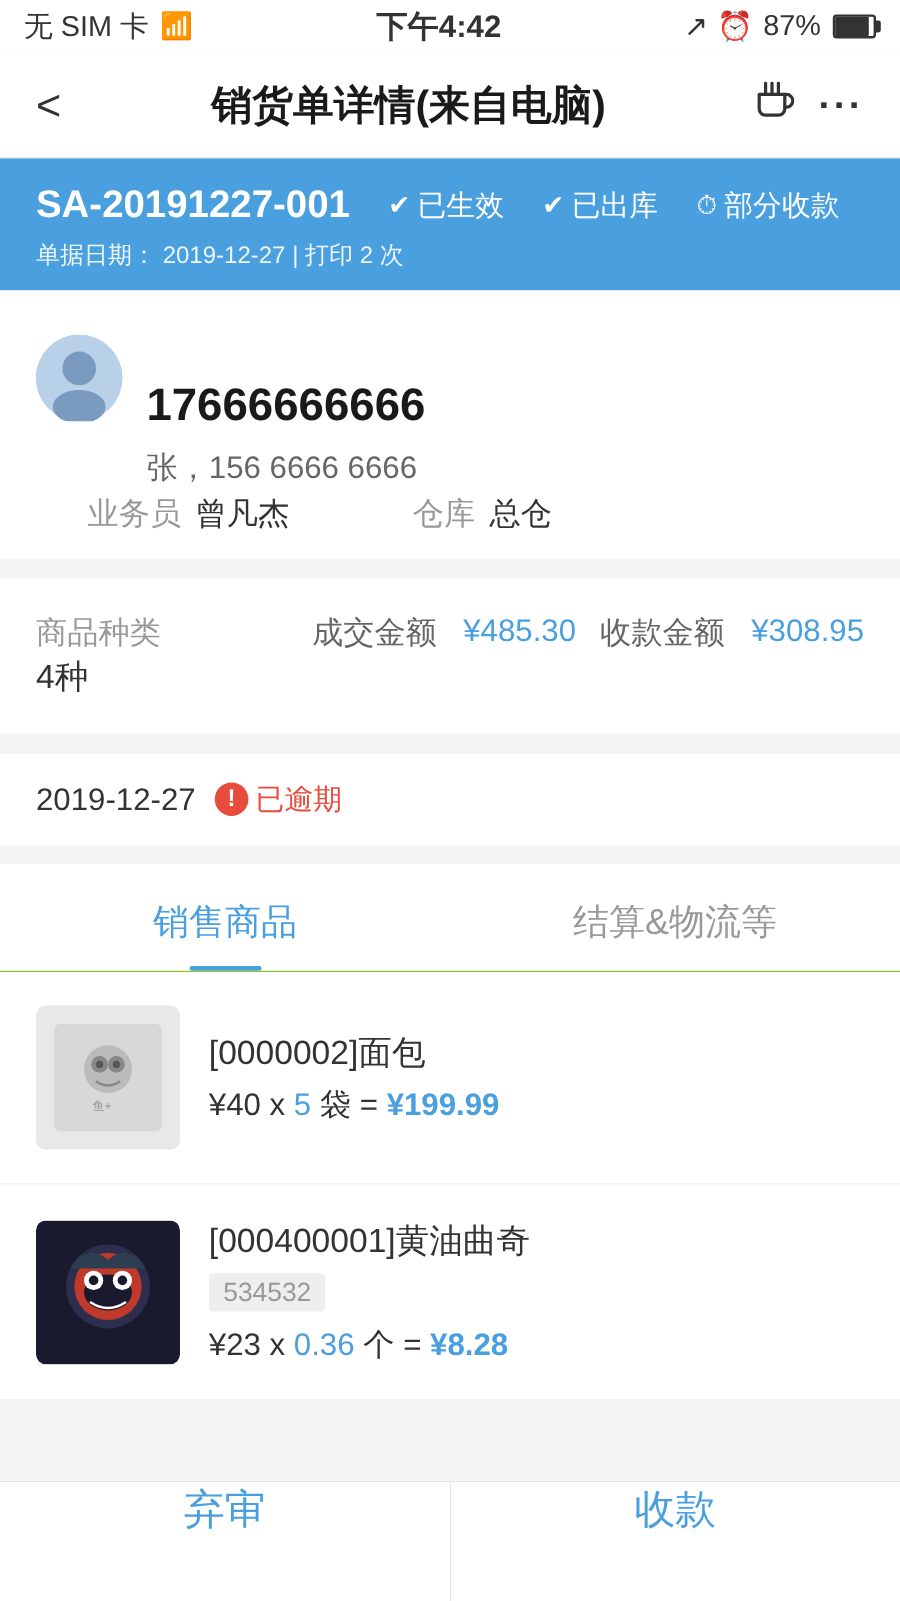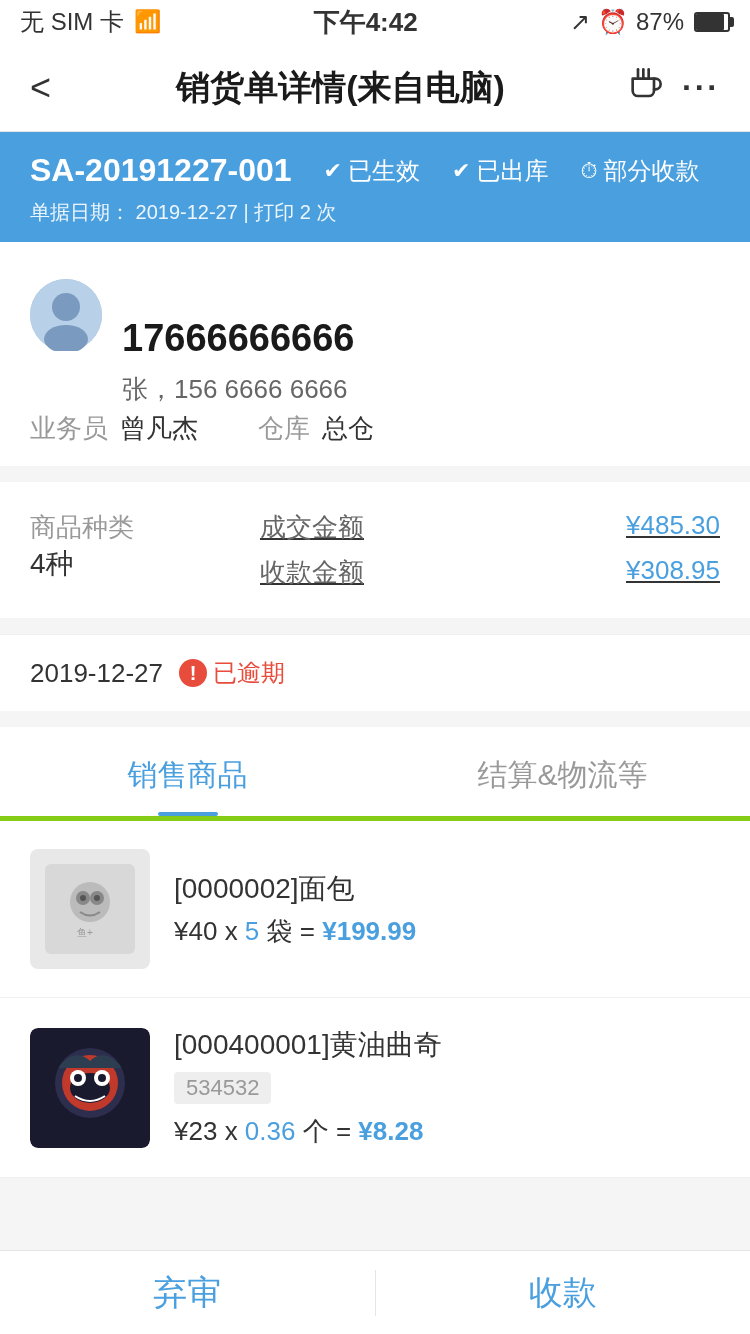--- a/index.html
+++ b/index.html
@@ -113,21 +113,21 @@
       gap: 60px;
       padding-left: 0;
       font-size: 26px;
       color: #666;
     }
     .meta-item {
       display: flex;
       align-items: center;
       gap: 12px;
     }
-    .meta-label { color: #999; }
+    .meta-label { color: #999; margin-left: 43px; }
     .meta-value { color: #333; font-weight: 500; }
 
     
     .stats-section {
       background: #fff;
       padding: 28px 30px;
       margin-bottom: 16px;
       display: flex;
       align-items: flex-start;
     }
@@ -135,24 +135,23 @@
       flex: 1;
       display: flex;
       flex-direction: column;
       justify-content: center;
     }
     .stats-label { color: #999; font-size: 26px; }
     .stats-count { color: #333; font-size: 28px; font-weight: 500; }
     .stats-right {
       flex: 2;
       display: flex;
-      flex-direction: column;
-      gap: 10px;
+      flex-direction: row;
+      gap: 20px;
       align-items: flex-end;
-      text-decoration: underline;
     }
     .stat-row {
       display: flex;
       justify-content: space-between;
       width: 100%;
       font-size: 26px;
     }
     .stat-name { color: #666; }
     .stat-amount { color: #4a9fdf; font-weight: 500; }
 
@@ -187,21 +186,21 @@
       justify-content: center;
       color: #fff;
       font-size: 20px;
       font-weight: 700;
     }
 
     
     .tabs-bar {
       background: #fff;
       display: flex;
-      border-bottom: 5px solid #84cc16;
+      border-bottom: 1px solid #84cc16;
       margin-top: 16px;
     }
     .tab-item {
       flex: 1;
       text-align: center;
       padding: 28px 0 20px;
       font-size: 30px;
       color: #999;
       position: relative;
       cursor: pointer;
@@ -263,25 +262,24 @@
     }
     .product-price .qty { color: #4a9fdf; }
     .product-price .total { color: #4a9fdf; font-weight: 600; }
 
     
     .bottom-bar {
       position: fixed;
       bottom: 0;
       left: 0;
       width: 750px;
-      height: 84px;
+      height: 100px;
       background: #fff;
       border-top: 1px solid #e5e5e5;
       display: flex;
-      align-items: center;
     }
     .bottom-btn {
       flex: 1;
       text-align: center;
       font-size: 34px;
       font-weight: 500;
       cursor: pointer;
     }
     .bottom-btn.left { color: #4a9fdf; border-right: 1px solid #e5e5e5; }
     .bottom-btn.right { color: #4a9fdf; }

